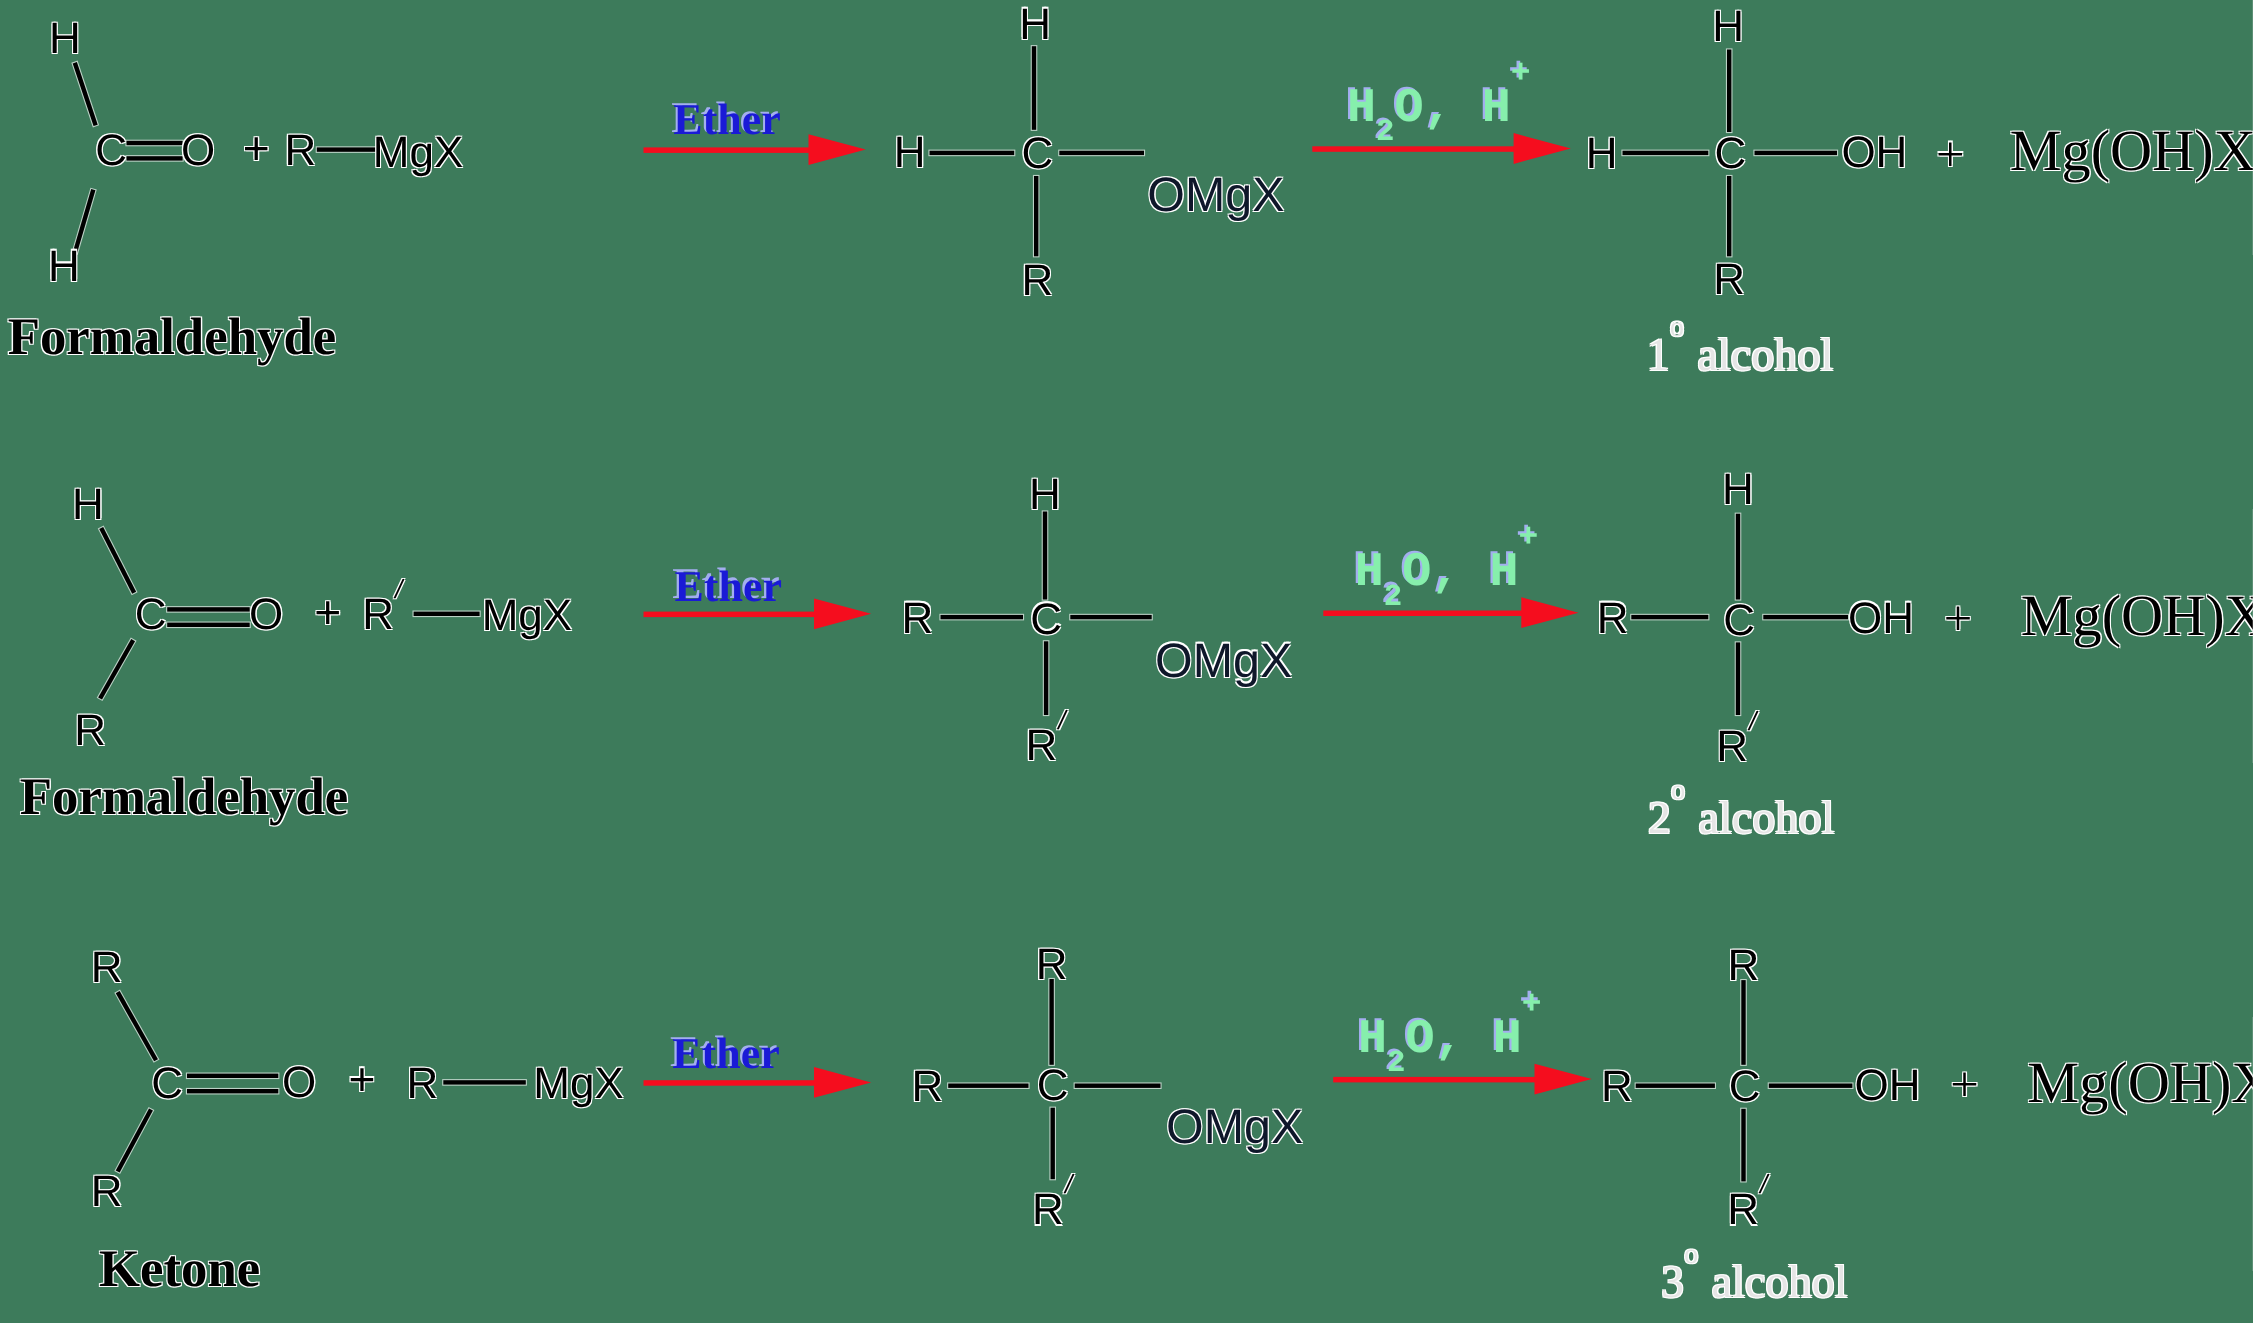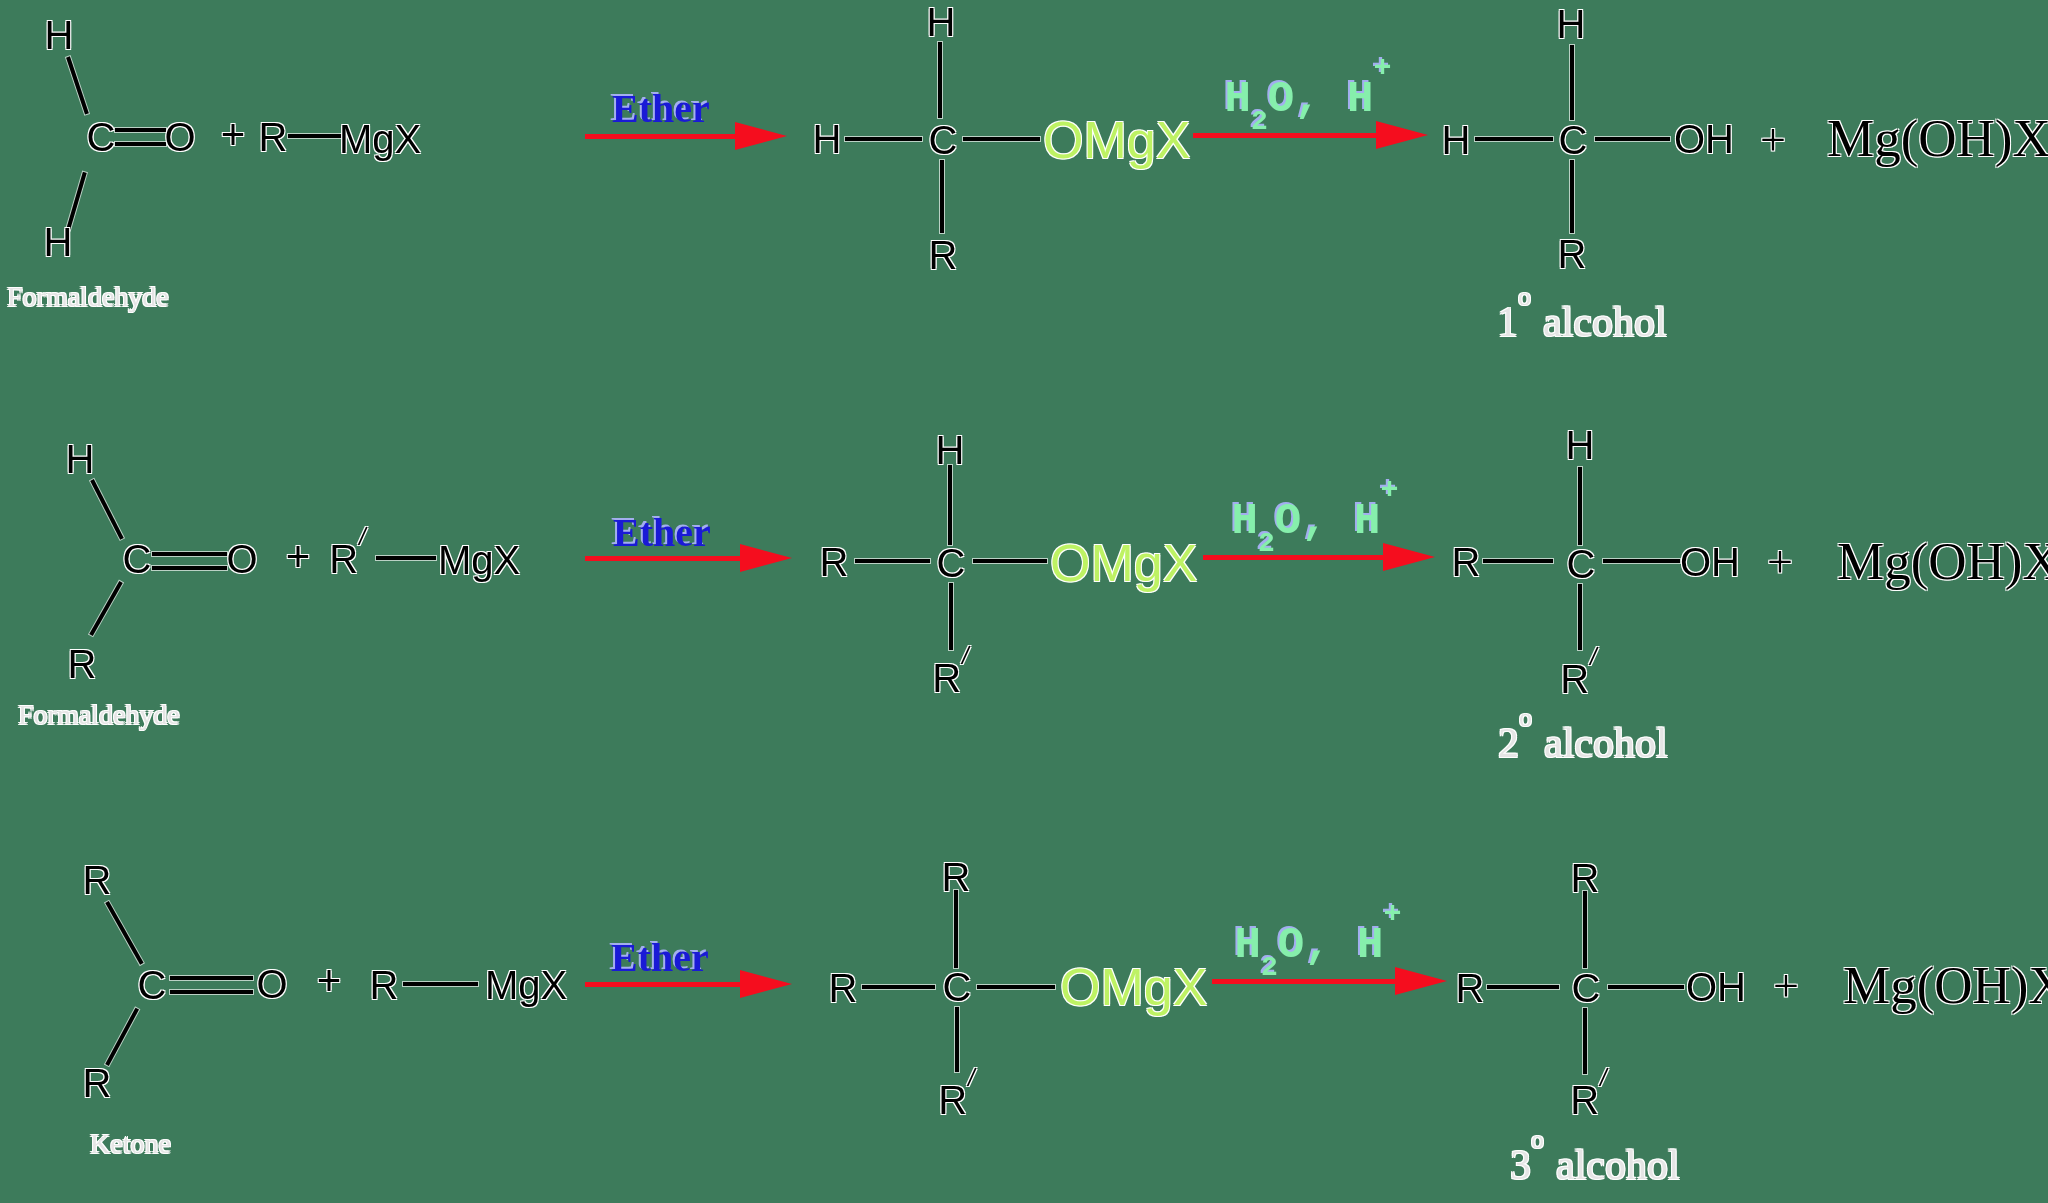--- a/index.html
+++ b/index.html
@@ -12,40 +12,42 @@
   }
   
   .a{ 
     position:absolute;transform:translate(-50%,-50%);
     font-family:"Liberation Sans",sans-serif;font-size:40px;color:#000;
     white-space:nowrap;line-height:1;
     text-shadow:-1px -1px 0 #fff,1px -1px 0 #fff,-1px 1px 0 #fff,1px 1px 0 #fff;
   }
   .al{ 
     position:absolute;transform:translate(0,-50%);
-    font-family:"Liberation Sans",sans-serif;font-size:52px;color:#bef264;
-    white-space:nowrap;line-height:1;
-    text-shadow:-1px -1px 0 #fff,1px -1px 0 #fff,-1px 1px 0 #fff,1px 1px 0 #fff;
+    font-family:"Liberation Sans",sans-serif;font-size:44px;color:#0f172a;
+    white-space:nowrap;line-height:1;
+    text-shadow:-1px -1px 0 #fff,1px -1px 0 #fff,-1px 1px 0 #fff,1px 1px 0 #fff;
+    margin-top:38px;
   }
   .a sup,.al sup{font-size:24px;position:relative;top:-14px;left:1px;font-style:italic;}
   .plus1{position:absolute;transform:translate(-50%,-50%);font-size:42px;color:#000;
     font-family:"Liberation Sans",sans-serif;line-height:1;
     text-shadow:-1px -1px 0 #fff,1px -1px 0 #fff,-1px 1px 0 #fff,1px 1px 0 #fff;}
   .plus2{position:absolute;transform:translate(-50%,-50%);font-size:46px;color:#000;
     font-family:"Liberation Serif",serif;line-height:1;
     text-shadow:-1px -1px 0 #fff,1px -1px 0 #fff,-1px 1px 0 #fff,1px 1px 0 #fff;}
   .bp{ 
     position:absolute;transform:translate(0,-50%);
     font-family:"Liberation Serif",serif;font-size:53px;color:#000;white-space:nowrap;line-height:1;
     text-shadow:-1px -1px 0 #fff,1px -1px 0 #fff,-1px 1px 0 #fff,1px 1px 0 #fff;
   }
   .ml{ 
-    position:absolute;font-family:"Liberation Serif",serif;font-size:28px;color:#e5e5e5;
-    white-space:nowrap;line-height:1;
-    text-shadow:-1px -1px 0 #fff,1px -1px 0 #fff,-1px 1px 0 #fff,1px 1px 0 #fff;
+    position:absolute;font-family:"Liberation Serif",serif;font-size:48px;color:#000000;
+    white-space:nowrap;line-height:1;
+    text-shadow:-1px -1px 0 #fff,1px -1px 0 #fff,-1px 1px 0 #fff,1px 1px 0 #fff;
+    font-weight:bold;
   }
   .pl{ 
     position:absolute;font-family:"Liberation Serif",serif;font-size:42px;color:#e5e5e5;
     white-space:nowrap;line-height:1;
     text-shadow:-1px -1px 0 #fff,1px -1px 0 #fff,-1px 1px 0 #fff,1px 1px 0 #fff;
   }
   .pl sup{font-size:26px;position:relative;top:-16px;}
   .pl .w{margin-left:12px;}
   
   .b{position:absolute;height:4px;background:#000;box-shadow:0 0 0 1px rgba(255,255,255,.65);}

